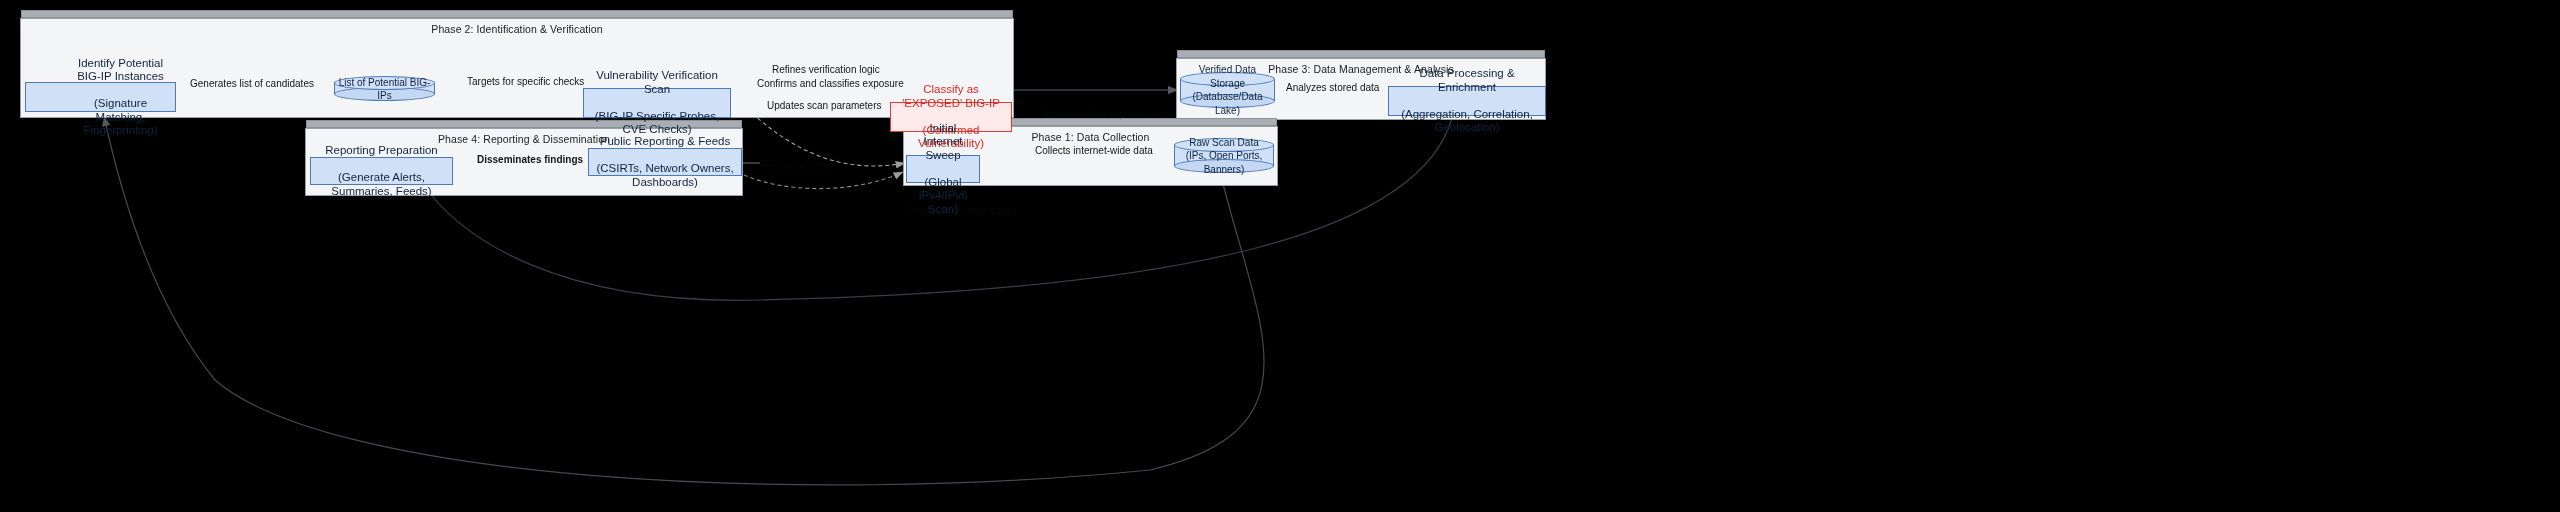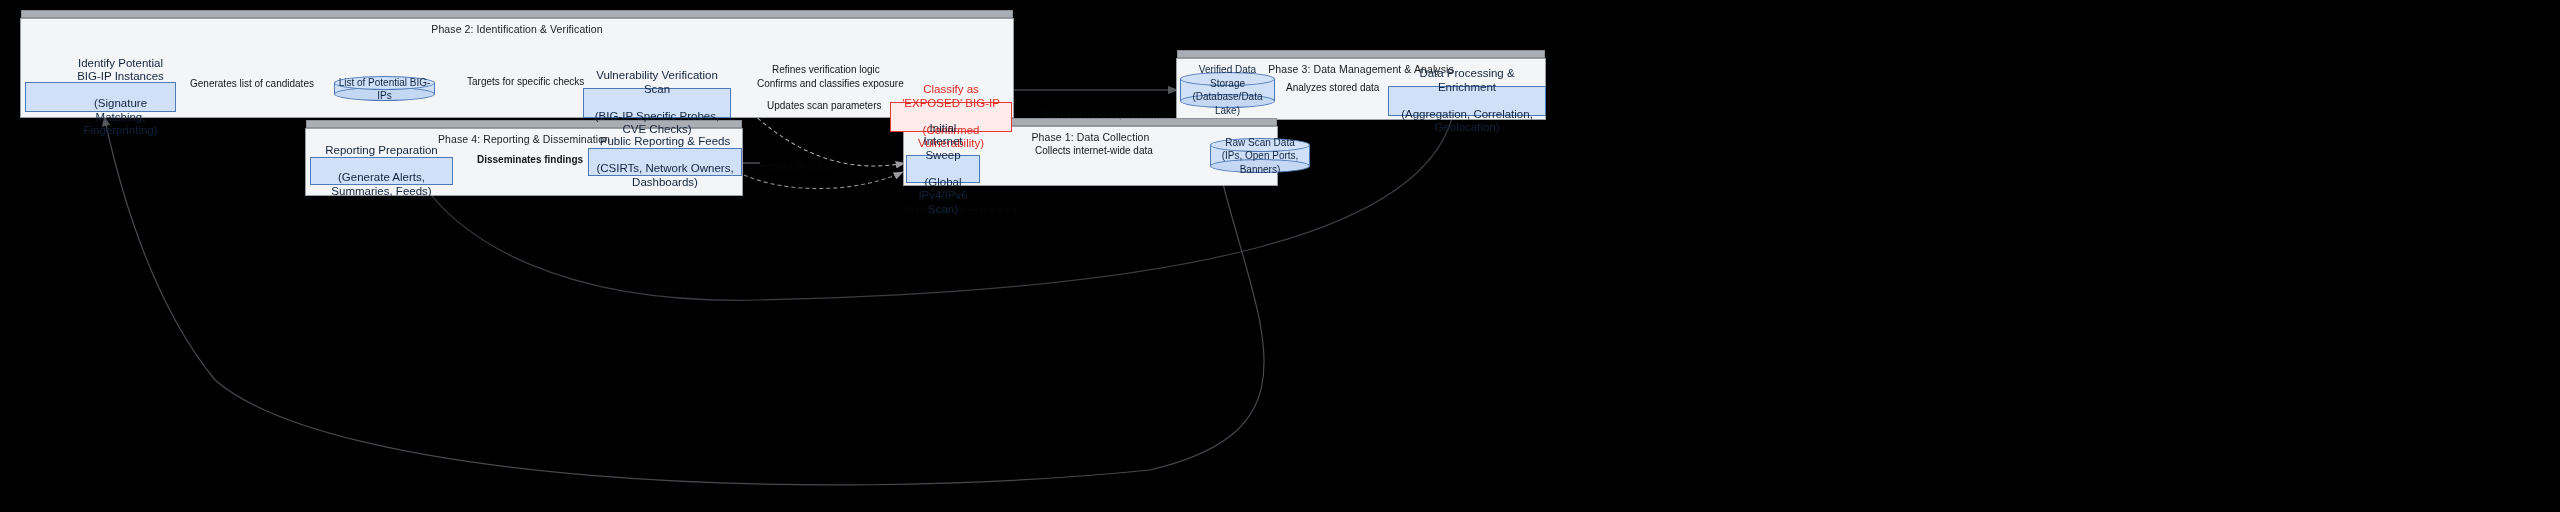--- a/index.html
+++ b/index.html
@@ -143,21 +143,21 @@
   <div class="node" style="left:588px;top:148px;width:154px;height:28px;">
     <span><span>Public Reporting &amp; Feeds</span><br>
           <span>(CSIRTs, Network Owners, Dashboards)</span></span>
   </div>
 
   <div class="node" style="left:906px;top:155px;width:74px;height:28px;">
     <span><span>Initial Internet Sweep</span><br>
           <span>(Global IPv4/IPv6 Scan)</span></span>
   </div>
 
-  <div class="cyl" style="left:1174px;top:138px;width:100px;height:35px;margin-left:36px;">
+  <div class="cyl" style="left:1174px;top:138px;width:100px;height:35px;">
     <div class="body"></div>
     <div class="bot"></div>
     <div class="top"></div>
     <div class="lbl">
       <span>Raw Scan Data</span><br>
       <span>(IPs, Open Ports, Banners)</span>
     </div>
   </div>
 
   <div class="elabel" style="left:190px;top:78px;">Generates list of candidates</div>

